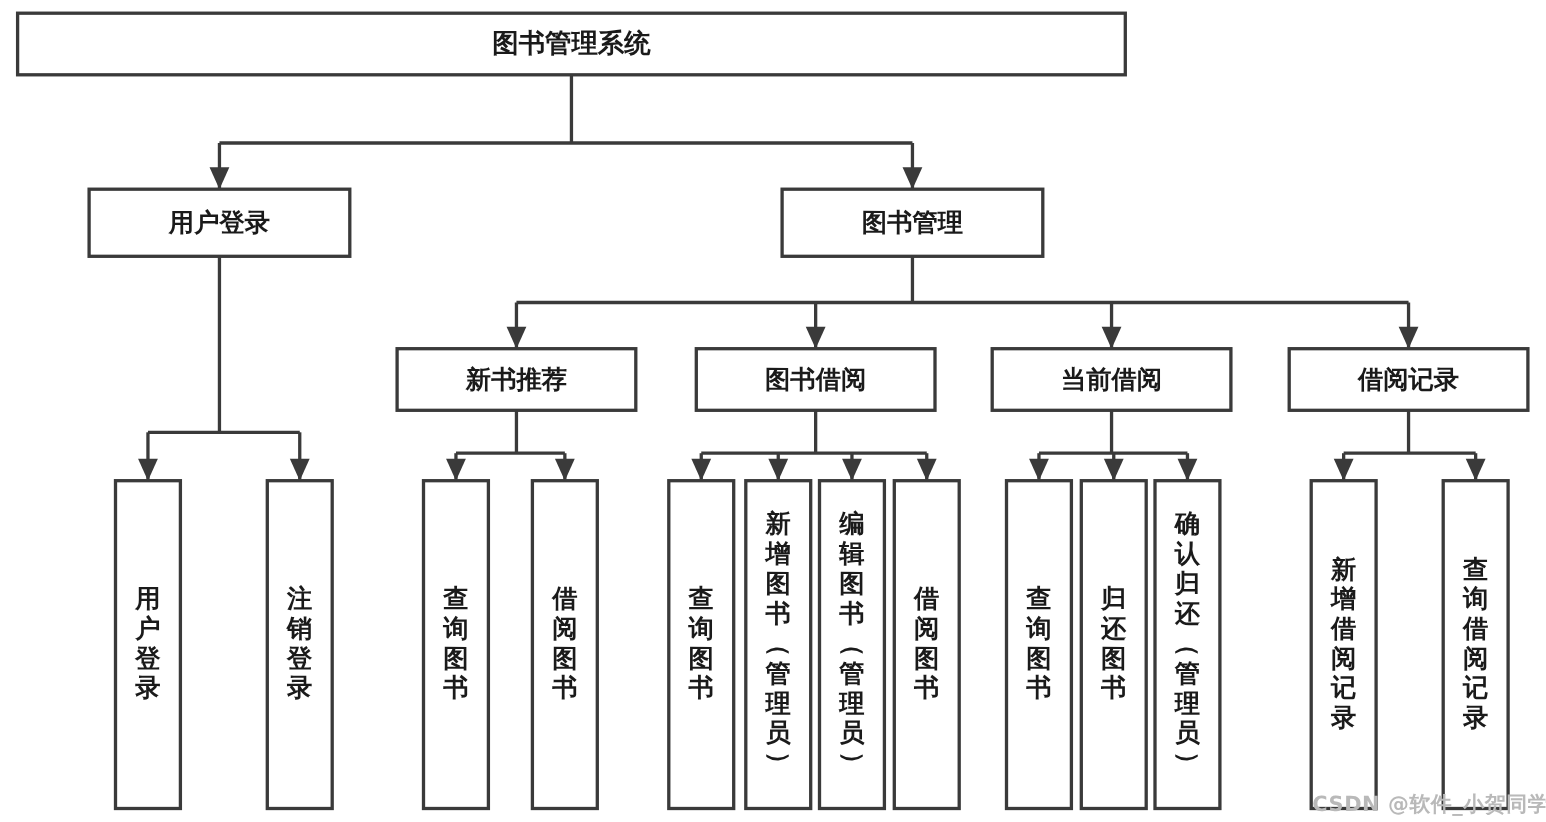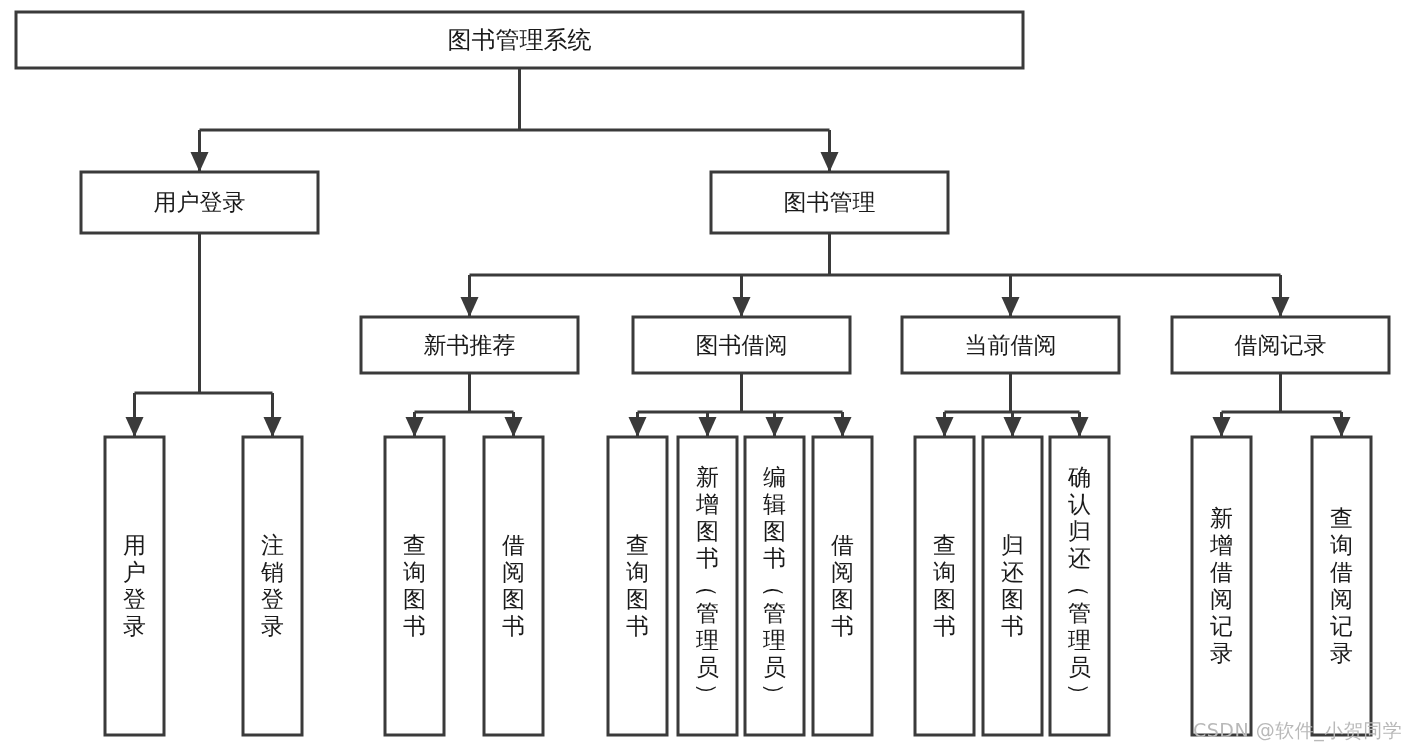--- a/index.html
+++ b/index.html
@@ -12,20 +12,21 @@
     width: 1405px;
     height: 747px;
     font-family: "DejaVu Sans", "Liberation Sans", sans-serif;
     position: relative;
     overflow: hidden;
   }
   #diagram-root {
     position: relative;
     width: 1405px;
     height: 656px;
+    font-weight: bold;
   }
   svg.diagram {
     display: block;
     width: 1405px;
     height: 747px;
   }
   .node-box {
     fill: #ffffff;
     stroke: #3a3a3a;
     stroke-width: 3;

